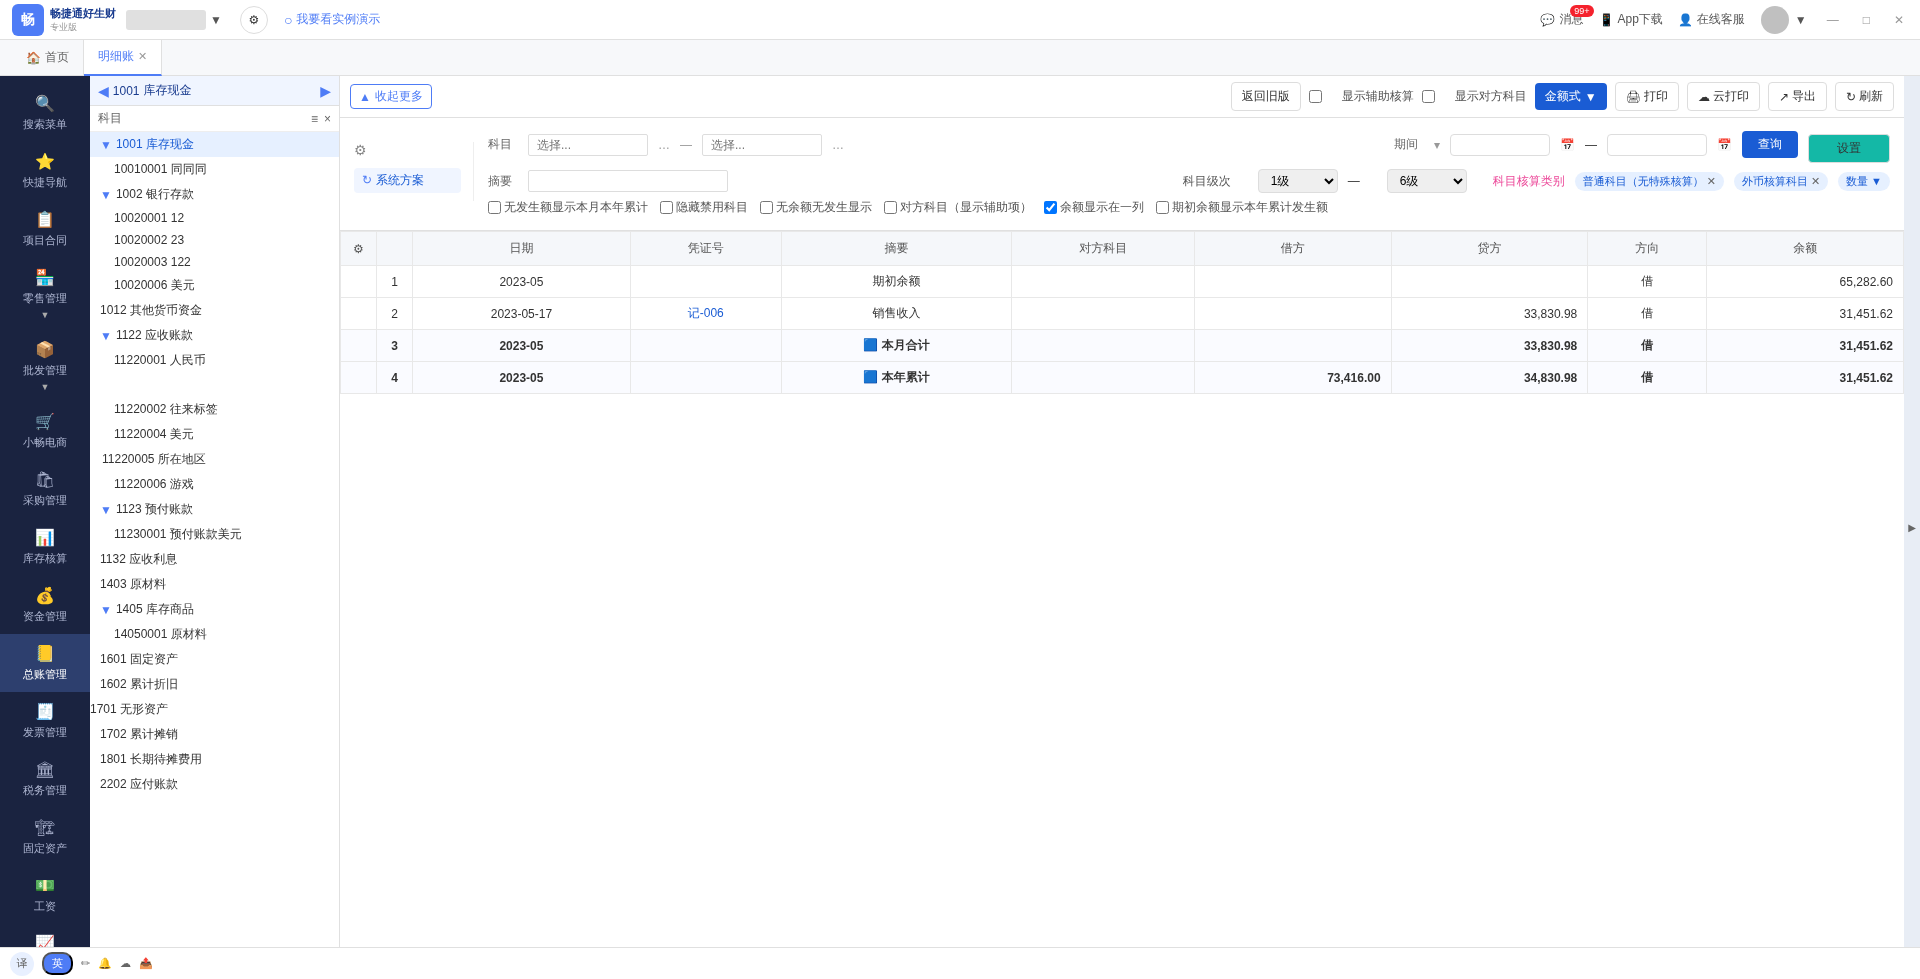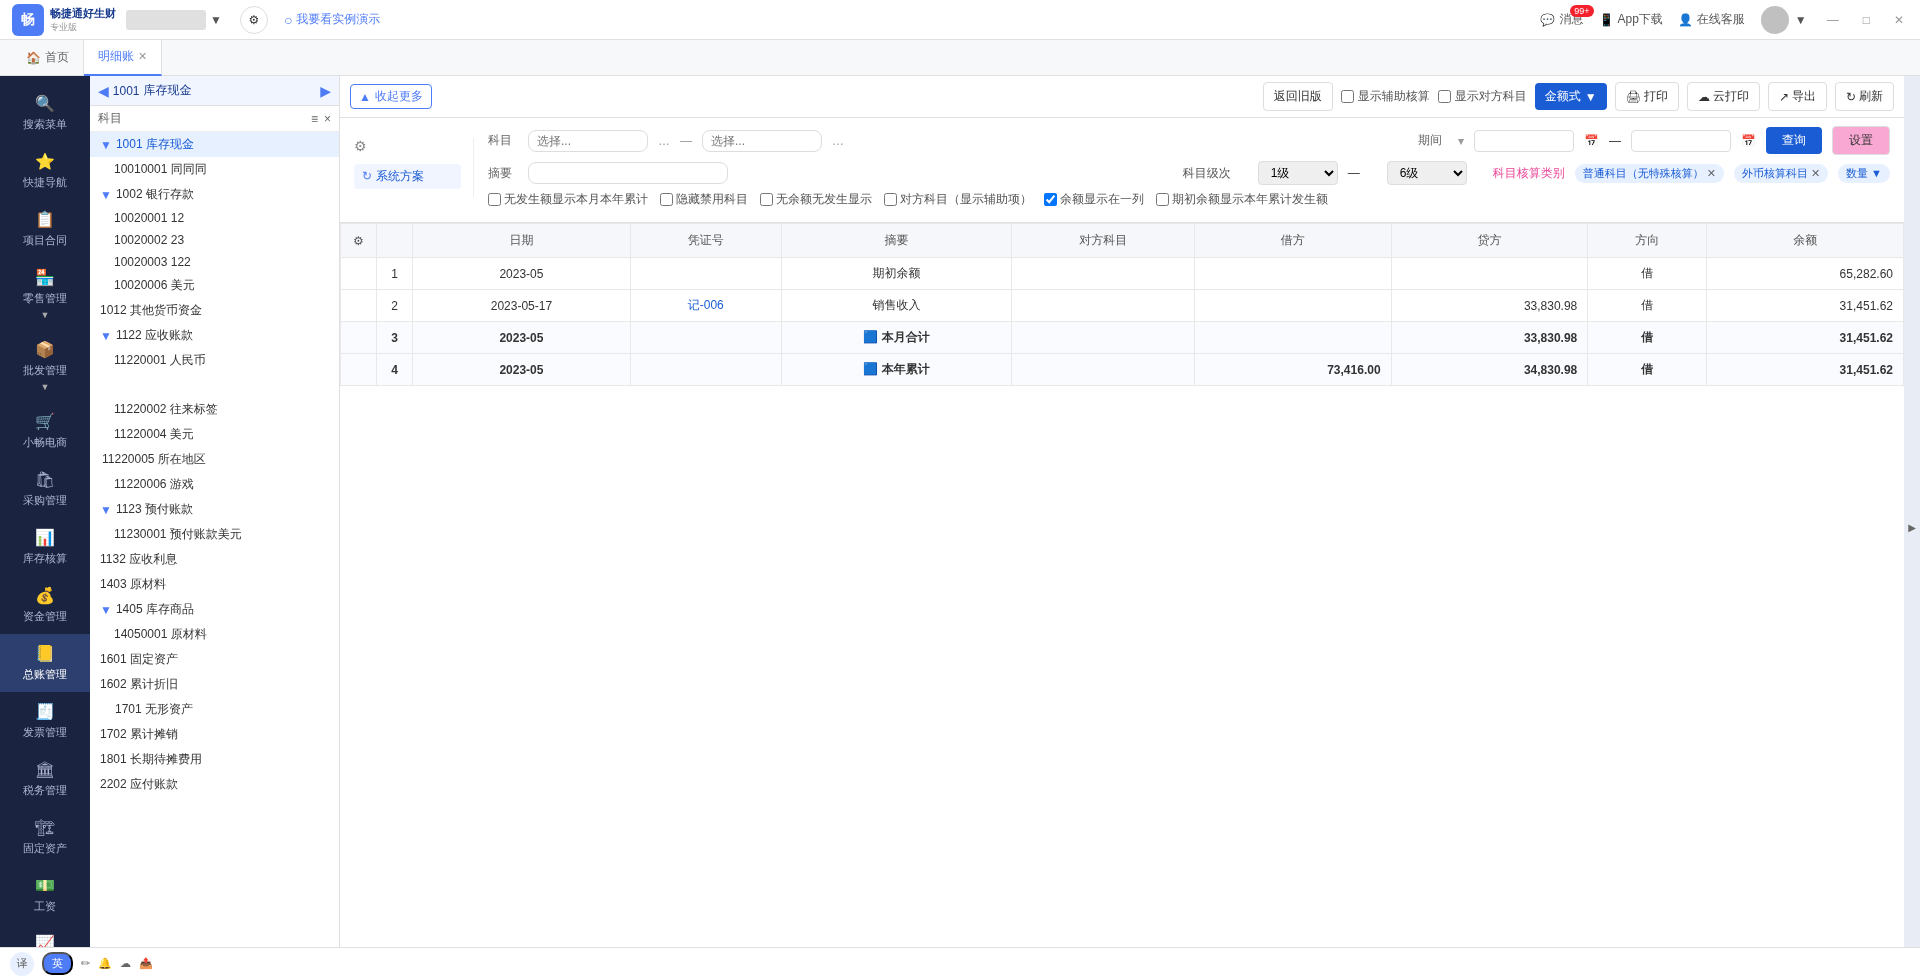--- a/index.html
+++ b/index.html
@@ -57,33 +57,33 @@
     .tree-node.selected { background: #e6f0ff; color: #1a5cd4; }
     .tree-node.parent { font-weight: 500; color: #333; }
     .tree-child { padding-left: 28px; }
 
     
     .content-area { flex: 1; display: flex; flex-direction: column; overflow: hidden; }
 
     
     .toolbar { display: flex; align-items: center; padding: 6px 10px; background: #fff; border-bottom: 1px solid #e0e0e0; gap: 8px; flex-wrap: wrap; }
     .btn-outline { background: #fff; color: #333; border: 1px solid #ddd; border-radius: 4px; padding: 5px 10px; cursor: pointer; font-size: 12px; display: flex; align-items: center; gap: 3px; }
-    .checkbox-group { display: flex; align-items: center; gap: 4px; font-size: 12px; color: #555; }
+    .checkbox-group { display: flex; align-items: center; gap: 20px; font-size: 12px; color: #555; }
     .checkbox-group input { cursor: pointer; }
     .dropdown-btn { background: #1a5cd4; color: #fff; border: none; border-radius: 4px; padding: 5px 10px; cursor: pointer; font-size: 12px; display: flex; align-items: center; gap: 4px; }
     .filter-row { display: flex; align-items: center; gap: 10px; margin-bottom: 6px; flex-wrap: wrap; }
     .filter-label { font-size: 12px; color: #666; min-width: 30px; }
-    .filter-input { border: 1px solid #ddd; border-radius: 8px; padding: 3px 8px; font-size: 12px; min-width: 120px; color: #999; }
+    .filter-input { border: 1px solid #ddd; border-radius: 2px; padding: 3px 8px; font-size: 12px; min-width: 120px; color: #999; }
     .filter-select { border: 1px solid #ddd; border-radius: 4px; padding: 3px 8px; font-size: 12px; min-width: 80px; margin-left: 17px; }
     .filter-date { border: 1px solid #ddd; border-radius: 4px; padding: 3px 8px; font-size: 12px; width: 100px; }
     .tag { display: flex; align-items: center; gap: 3px; background: #e6f0ff; color: #1a5cd4; border-radius: 10px; padding: 2px 8px; font-size: 11px; cursor: pointer; }
     .tag .close { cursor: pointer; color: #666; }
     .filter-check { display: flex; align-items: center; gap: 3px; font-size: 12px; color: #555; }
     .query-btn { background: #1a5cd4; color: #fff; border: none; border-radius: 4px; padding: 5px 16px; cursor: pointer; font-size: 12px; }
-    .set-btn { background: #f9a8d4; color: #333; border: 1px solid #ddd; border-radius: 4px; padding: 5px 16px; cursor: pointer; font-size: 12px; }
+    .set-btn { background: #14b8a6; color: #333; border: 1px solid #ddd; border-radius: 4px; padding: 5px 28px; cursor: pointer; font-size: 12px; margin-top: 8px; }
     .scheme-selector { display: flex; align-items: center; gap: 4px; padding: 4px 8px; background: #f0f5ff; border-radius: 4px; cursor: pointer; color: #1a5cd4; font-size: 12px; margin-bottom: 8px; }
 
     
     .table-area { flex: 1; overflow: auto; background: #fff; }
     table { width: 100%; border-collapse: collapse; }
     th { background: #f5f7fa; border: 1px solid #e8e8e8; padding: 8px 10px; text-align: center; font-weight: 500; font-size: 12px; color: #555; white-space: nowrap; }
     td { border: 1px solid #e8e8e8; padding: 7px 10px; text-align: center; font-size: 12px; color: #333; }
     .row-bold td { font-weight: bold; background: #fafbff; }
     .settings-col { width: 36px; }
     .num-col { width: 36px; }
@@ -325,21 +325,21 @@
       </div>
 
       <div class="tree-node" style="padding-left:10px;">
         <span>1601 固定资产</span>
       </div>
 
       <div class="tree-node" style="padding-left:10px;">
         <span>1602 累计折旧</span>
       </div>
 
-      <div class="tree-node" style="padding-left:25px;align-items:flex-end;">
+      <div class="tree-node" style="padding-left:0;align-items:flex-end;">
         <span>1701 无形资产</span>
       </div>
 
       <div class="tree-node" style="padding-left:10px;">
         <span>1702 累计摊销</span>
       </div>
 
       <div class="tree-node" style="padding-left:10px;">
         <span>1801 长期待摊费用</span>
       </div>

